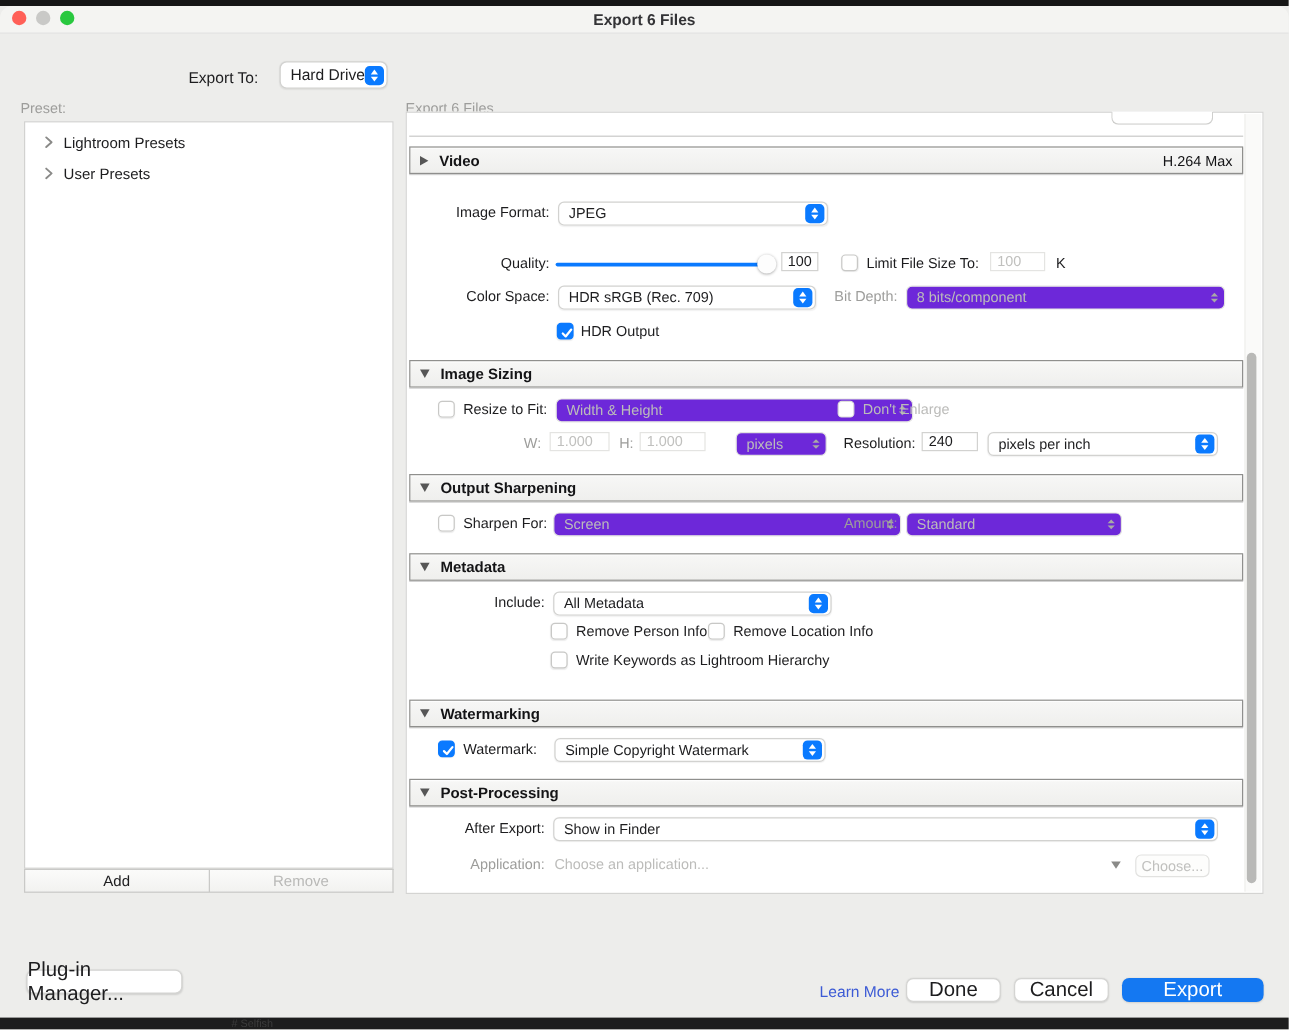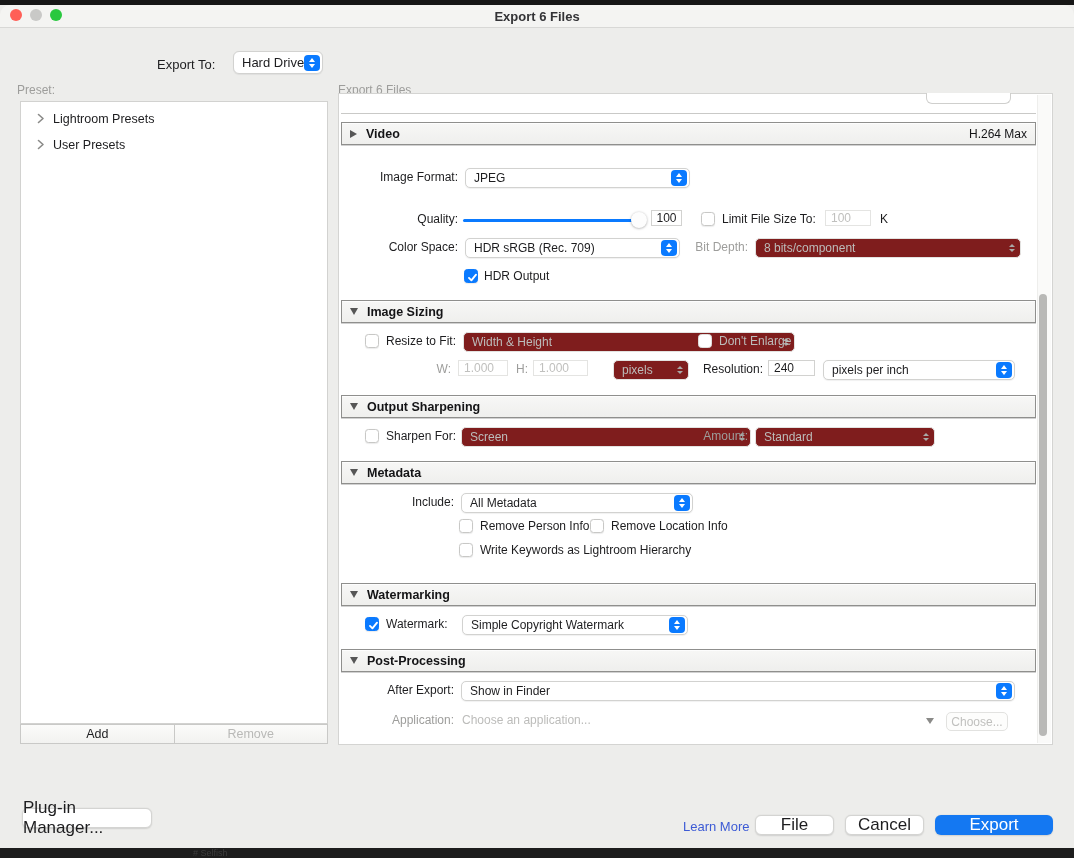--- a/index.html
+++ b/index.html
@@ -17,21 +17,21 @@
   .light.gray { left:30px; background:#c9c9c7; }
   .light.green { left:50px; background:#29c83f; }
 
   .row-label { color:#1d1d1f; }
   .gray-label { color:#9d9d9b; }
   .dim { color:#bcbcba; }
 
   
   .select { position:absolute; height:20px; background:#fff; border:1px solid #d2d2d0; border-radius:5px; display:flex; align-items:center; justify-content:space-between; padding:0 2px 0 8px; box-shadow:0 0.5px 1px rgba(0,0,0,0.06); cursor:default; }
   .select .val { flex:1; overflow:hidden; white-space:nowrap; }
-  .select.disabled { border-color:#e3e3e1; box-shadow:none; background:#7f1d1d; }
+  .select.disabled { border-color:#e3e3e1; box-shadow:none; background:#6d28d9; }
   .select.disabled .val { color:#bcbcba; }
   .stepper { width:16px; height:16px; background:#0a7aff; border-radius:4px; display:flex; flex-direction:column; align-items:center; justify-content:center; gap:2px; flex:0 0 auto; }
   .stepper .su { width:0; height:0; border-left:3.5px solid transparent; border-right:3.5px solid transparent; border-bottom:4px solid #fff; }
   .stepper .sd { width:0; height:0; border-left:3.5px solid transparent; border-right:3.5px solid transparent; border-top:4px solid #fff; }
   .gray-arrows { width:12px; height:14px; display:flex; flex-direction:column; align-items:center; justify-content:center; gap:2.5px; flex:0 0 auto; }
   .gray-arrows .gu { width:0; height:0; border-left:3px solid transparent; border-right:3px solid transparent; border-bottom:3.5px solid #a9a9a7; }
   .gray-arrows .gd { width:0; height:0; border-left:3px solid transparent; border-right:3px solid transparent; border-top:3.5px solid #a9a9a7; }
 
   
   .cb { position:absolute; width:14px; height:14px; border:1px solid #c8c8c6; border-radius:3.5px; background:#fff; box-shadow:0 0.5px 1px rgba(0,0,0,0.08); }
@@ -199,21 +199,21 @@
       </div>
 
       <div class="sec-header" style="top:206px;">
         <span class="tri-down"></span>
         <span class="sec-title">Image Sizing</span>
       </div>
 
       <div class="row" style="top:236px;">
         <span class="cb" style="left:24px;top:4px;"></span>
         <span class="atext row-label" style="left:45px;">Resize to Fit:</span>
-        <div class="select disabled" style="left:122px;top:2px;width:332px;">
+        <div class="select disabled" style="left:122px;top:2px;width:298px;">
           <span class="val">Width &amp; Height</span>
           <span class="gray-arrows">
               <i class="gu"></i>
               <i class="gd"></i>
             </span>
         </div>
         <span class="cb dis" style="left:357px;top:4px;"></span>
         <span class="atext dim" style="left:378px;">Don't Enlarge</span>
       </div>
 
@@ -337,21 +337,21 @@
         <div class="choose-btn" style="left:605px;top:3px;width:62px;">Choose...</div>
       </div>
 
       <div class="sb-track">
         <div class="sb-thumb"></div>
       </div>
     </div>
 
     <div class="btn" style="left:22px;top:803px;width:130px;">Plug-in Manager...</div>
     <a class="link" style="left:683px;top:814px;color:#3d5bd5;text-decoration:none;">Learn More</a>
-    <div class="btn" style="left:755px;top:810px;width:79px;">File</div>
+    <div class="btn" style="left:755px;top:810px;width:79px;">Done</div>
     <div class="btn" style="left:845px;top:810px;width:79px;">Cancel</div>
     <div class="btn primary" style="left:935px;top:810px;width:118px;background:#1478f2;">Export</div>
   </div>
 
   <div class="bottom-strip">
     <span># Selfish</span>
   </div>
 </div>
 
 </body></html>

